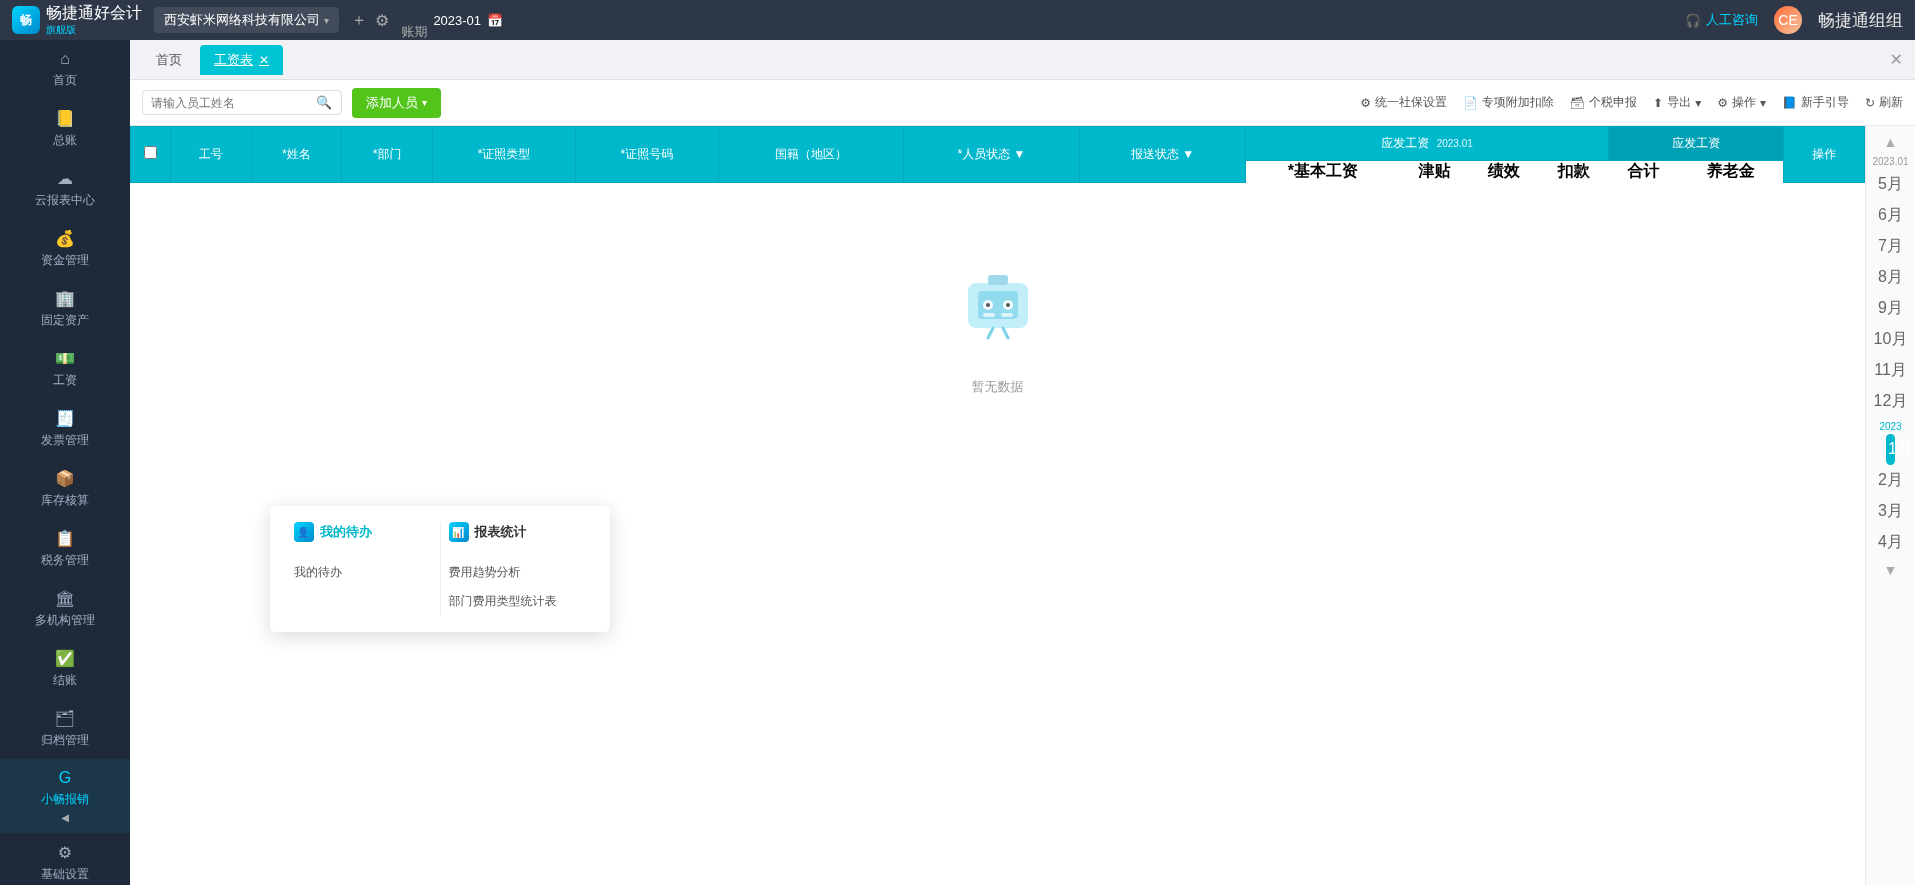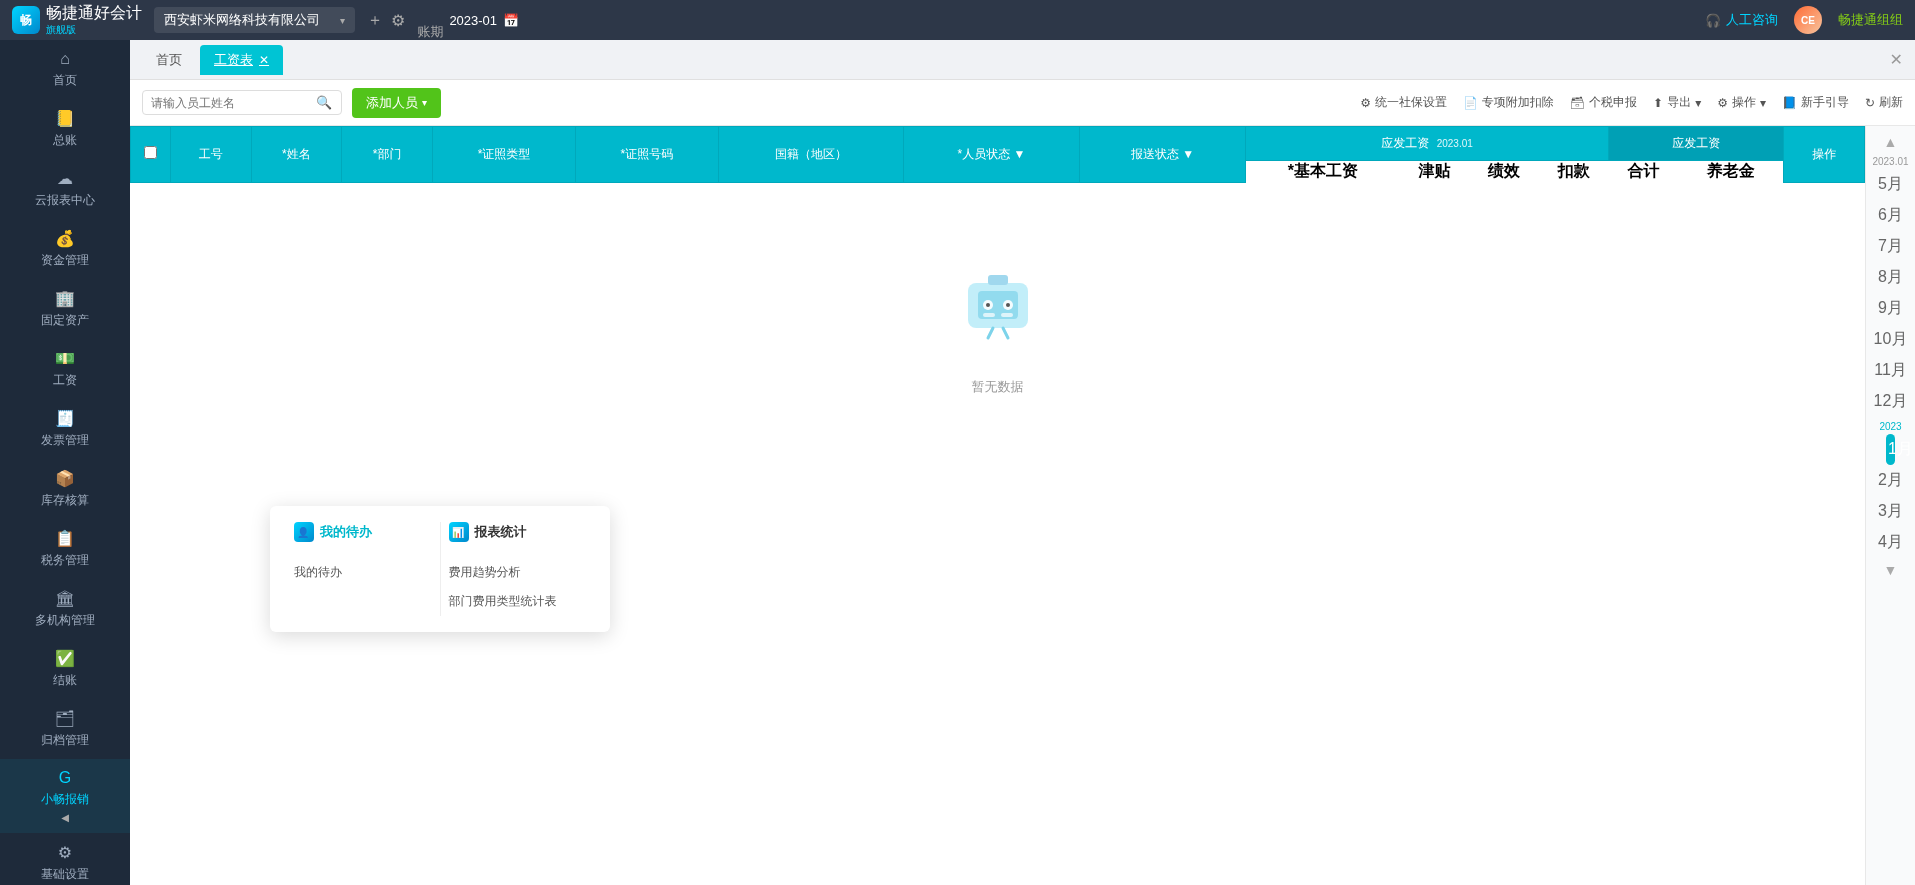--- a/index.html
+++ b/index.html
@@ -25,21 +25,21 @@
       width: 28px; height: 28px;
       background: linear-gradient(135deg, #00d4ff, #0088cc);
       border-radius: 6px;
       display: flex; align-items: center; justify-content: center;
       color: white; font-size: 12px; font-weight: bold;
     }
     .logo-text { color: white; font-size: 16px; line-height: 1.2; }
     .logo-sub { color: #00d4ff; font-size: 10px; }
 
     .company-selector {
-      display: flex; align-items: center; gap: 20px;
+      display: flex; align-items: center; gap: 4px;
       background: rgba(255,255,255,0.1);
       border-radius: 4px;
       padding: 4px 10px;
       cursor: pointer;
       color: white; font-size: 13px;
     }
     .company-selector .chevron { color: #aaa; font-size: 10px; }
 
     .top-actions {
       display: flex; align-items: center; gap: 8px; color: #aaa;
@@ -59,23 +59,23 @@
     }
     .support-btn {
       display: flex; align-items: center; gap: 4px;
       color: #00d4ff; font-size: 13px; cursor: pointer;
     }
     .user-avatar {
       width: 28px; height: 28px;
       background: linear-gradient(135deg, #ff6b35, #f7c59f);
       border-radius: 50%;
       display: flex; align-items: center; justify-content: center;
-      color: white; font-size: 10px; font-weight: bold;
-    }
-    .user-name { color: #84cc16; font-size: 13px; }
+      color: white; font-size: 14px; font-weight: normal;
+    }
+    .user-name { color: #e5e5e5; font-size: 17px; }
 
     
     .main-layout {
       display: flex;
       flex: 1;
       overflow: hidden;
     }
 
     
     .sidebar {

